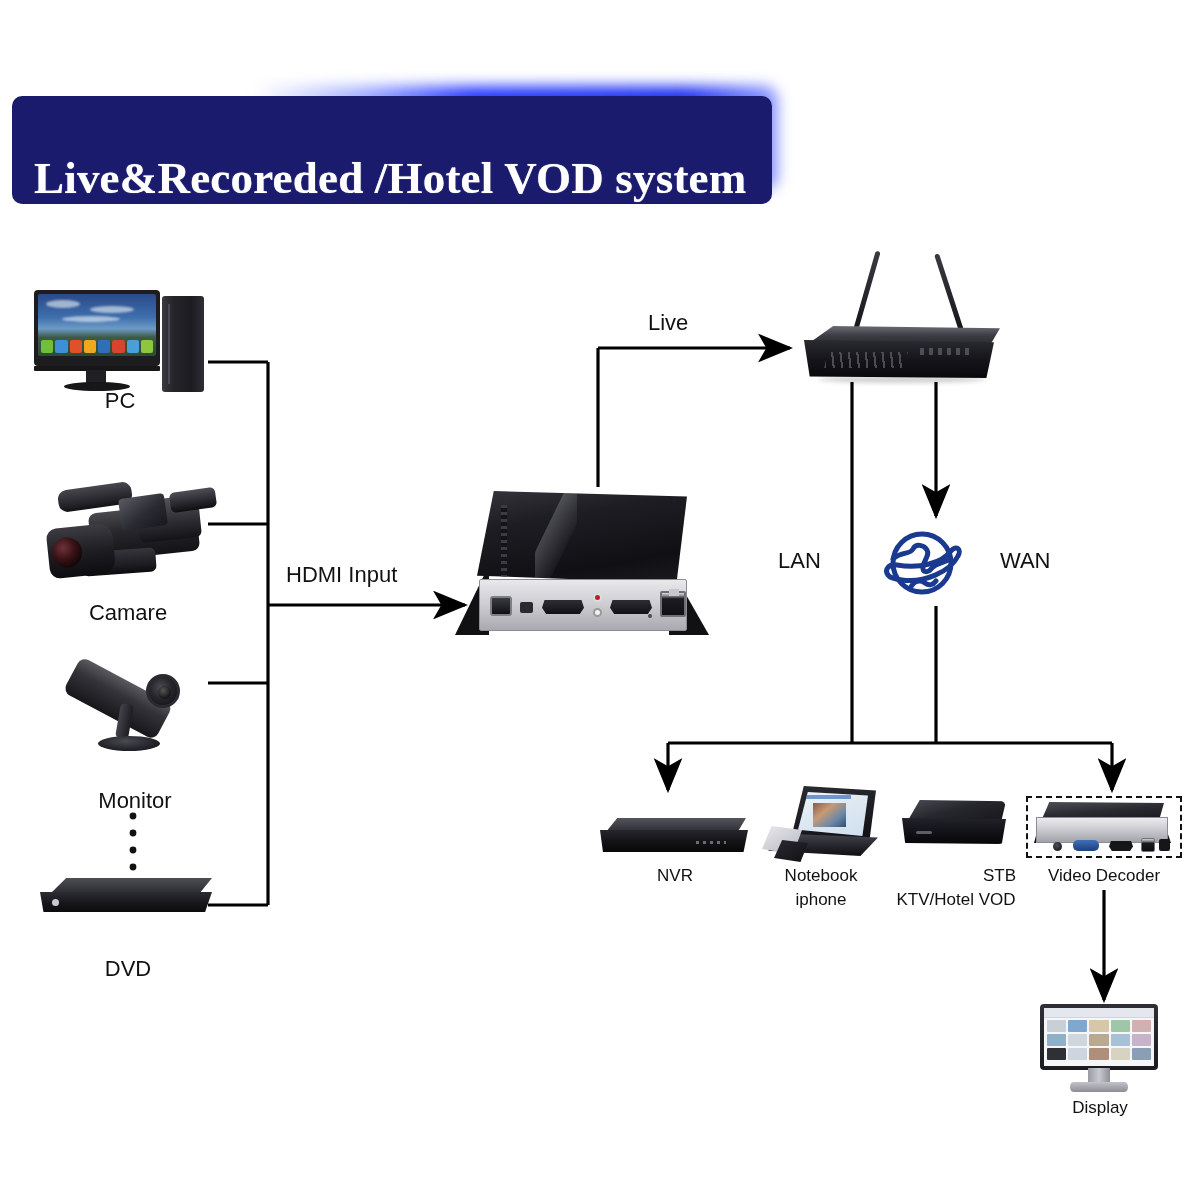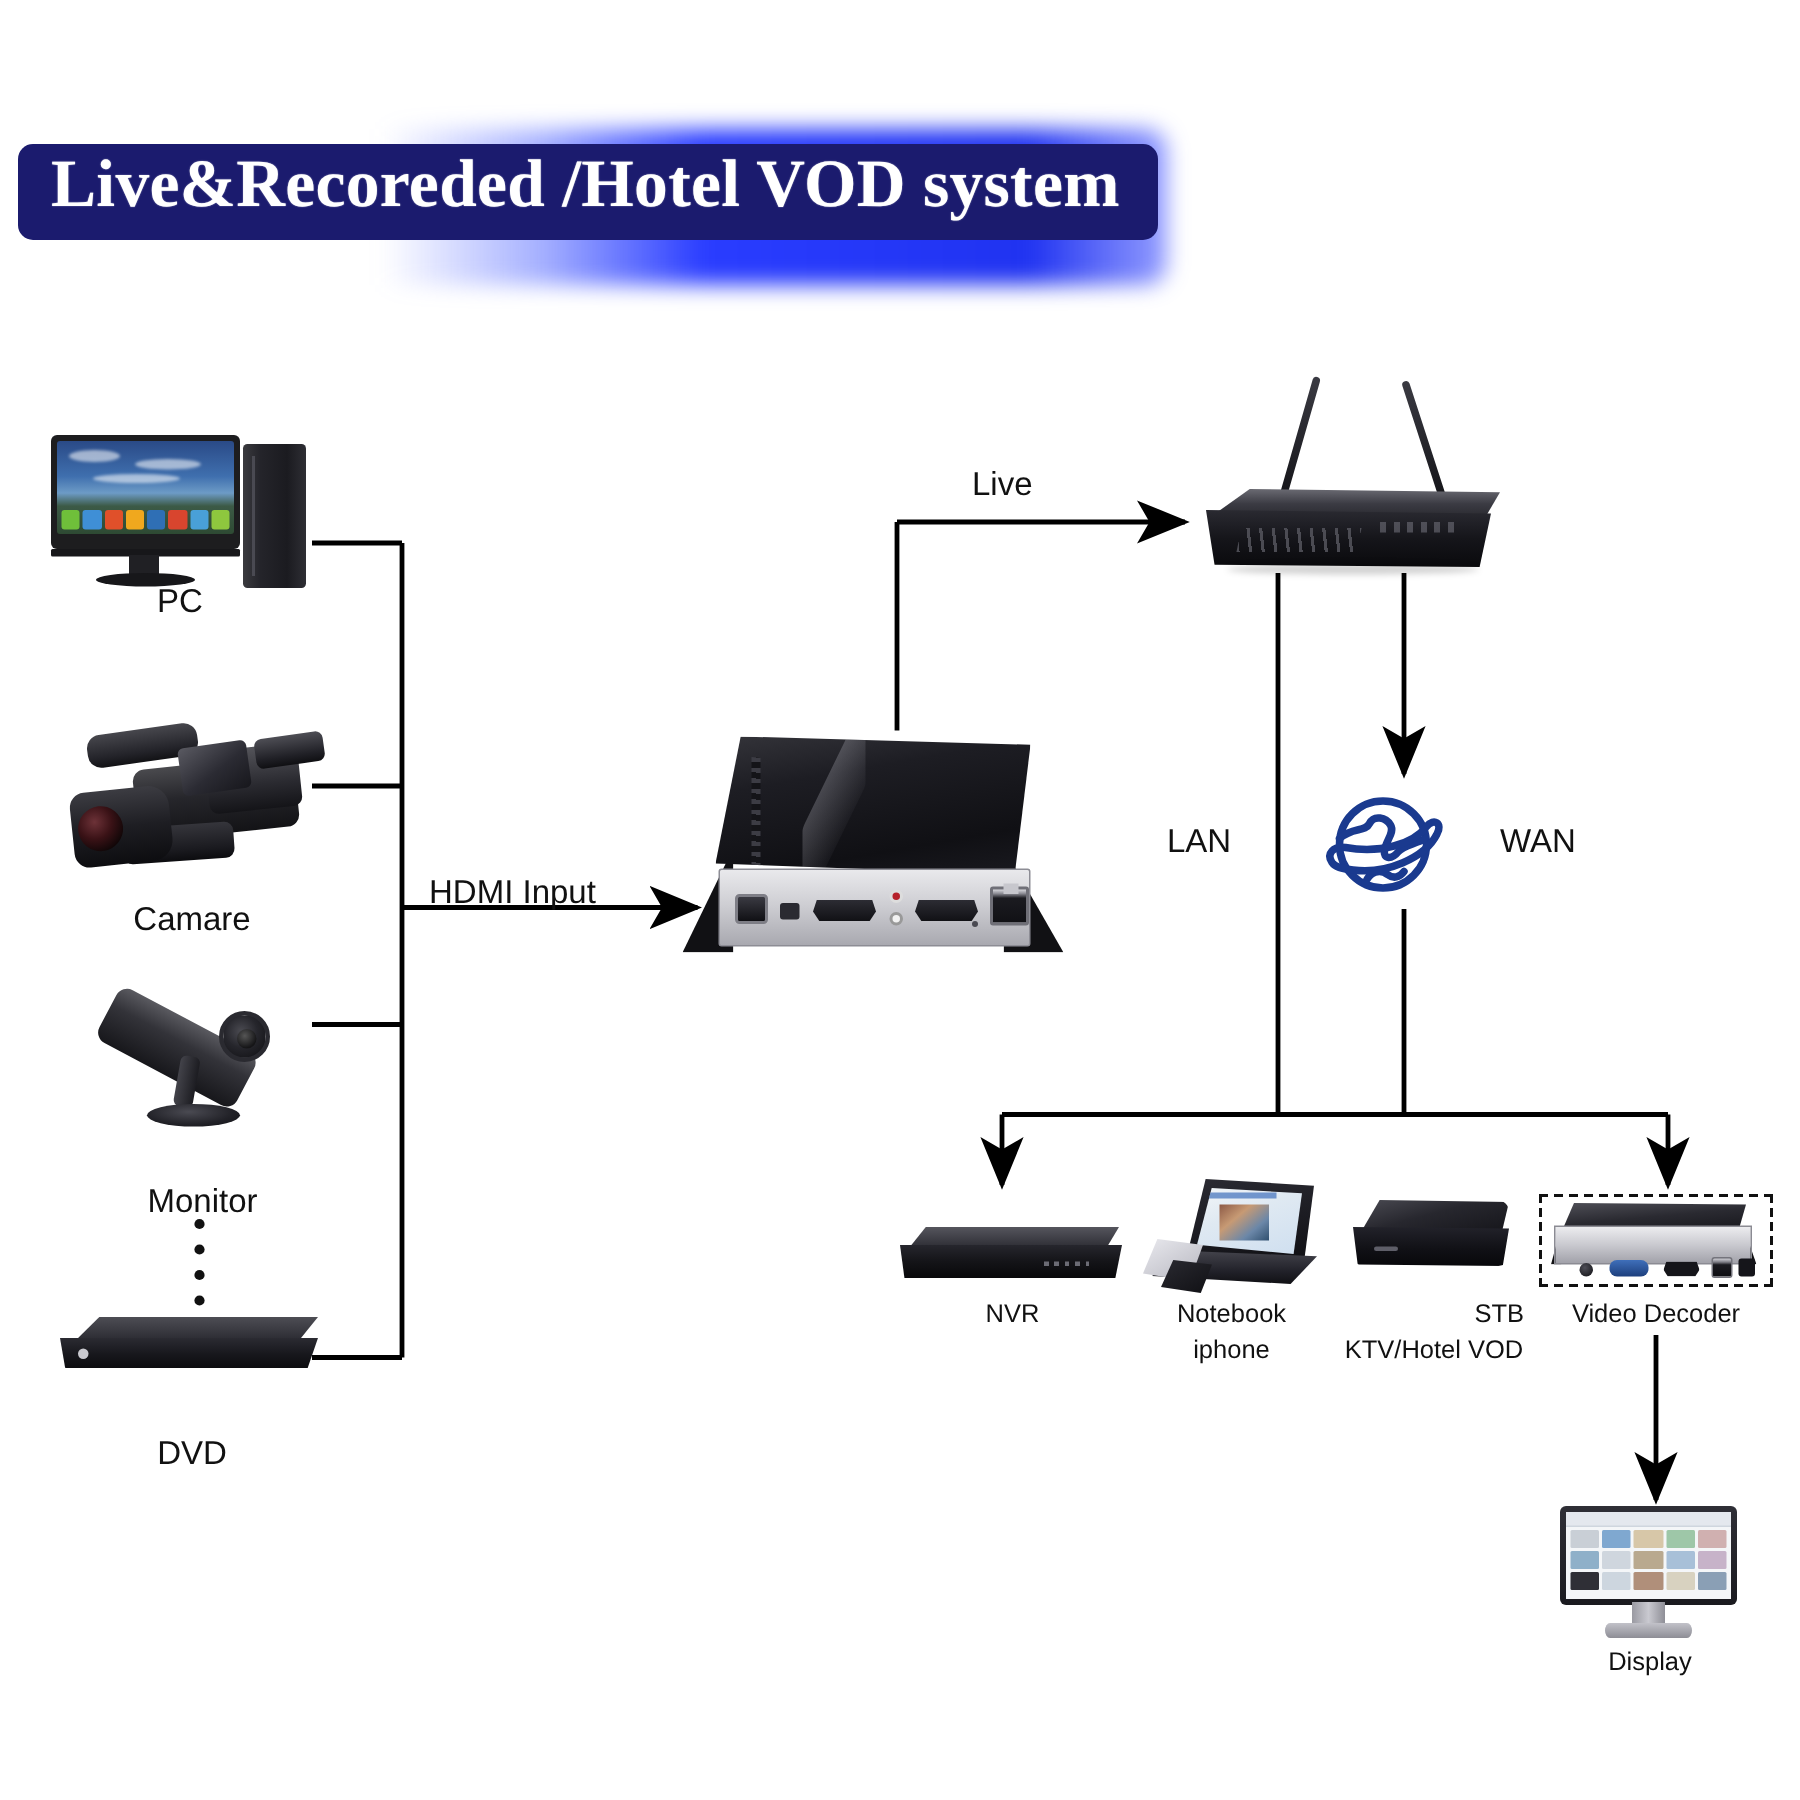--- a/index.html
+++ b/index.html
@@ -7,22 +7,22 @@
        font-family:"Liberation Sans",sans-serif;color:#000;}
   #stage{position:absolute;inset:0;width:1200px;height:1200px;}
 
   
   .banner-wrap{position:absolute;left:8px;top:86px;width:770px;height:104px;}
   .banner-glow{position:absolute;left:0;top:0;width:770px;height:104px;border-radius:14px;
      background:linear-gradient(90deg,rgba(255,255,255,0) 0%,rgba(255,255,255,0) 32%,
                 rgba(90,110,255,.55) 46%,rgba(30,50,255,.95) 60%,rgba(20,40,240,.95) 88%,
                 rgba(40,60,255,.5) 100%);
      filter:blur(7px);}
-  .banner{position:absolute;left:4px;top:10px;width:760px;height:64px;border-radius:10px;
-     background:#1b1b6e;display:flex;align-items:flex-start;}
+  .banner{position:absolute;left:4px;top:10px;width:760px;height:108px;border-radius:10px;
+     background:#1b1b6e;display:flex;align-items:flex-end;}
   .banner-text{color:#fff;font-family:"Liberation Serif",serif;font-weight:bold;
      font-size:45px;letter-spacing:.2px;padding-left:22px;white-space:nowrap;
      text-shadow:0 0 1px rgba(255,255,255,.6);}
 
   
   .lbl{position:absolute;font-size:22px;color:#111;white-space:nowrap;text-align:center;}
   .lbl.sm{font-size:17px;}
   .node{position:absolute;}
   svg.wires{position:absolute;left:0;top:0;width:1200px;height:1200px;pointer-events:none;}
 
@@ -325,21 +325,21 @@
   <div class="lbl" style="left:60px;top:788px;width:150px;">Monitor</div>
 
   <div class="node dvd">
     <div style="position:absolute;inset:0;">
       <div class="dvd-top"></div>
         <div class="dvd-face"></div>
     </div>
   </div>
   <div class="lbl" style="left:58px;top:936px;width:140px;margin-top:20px;">DVD</div>
 
-  <div class="lbl" style="left:286px;top:562px;margin-top:20px;">HDMI Input</div>
+  <div class="lbl" style="left:286px;top:562px;">HDMI Input</div>
 
   <div class="node enc">
     <div style="position:absolute;inset:0;">
       <div class="enc-ear-l"></div>
         <div class="enc-ear-r"></div>
       <div class="enc-top">
           <div class="enc-vent"></div>
           <div class="enc-logo"></div>
         </div>
       <div class="enc-front">

